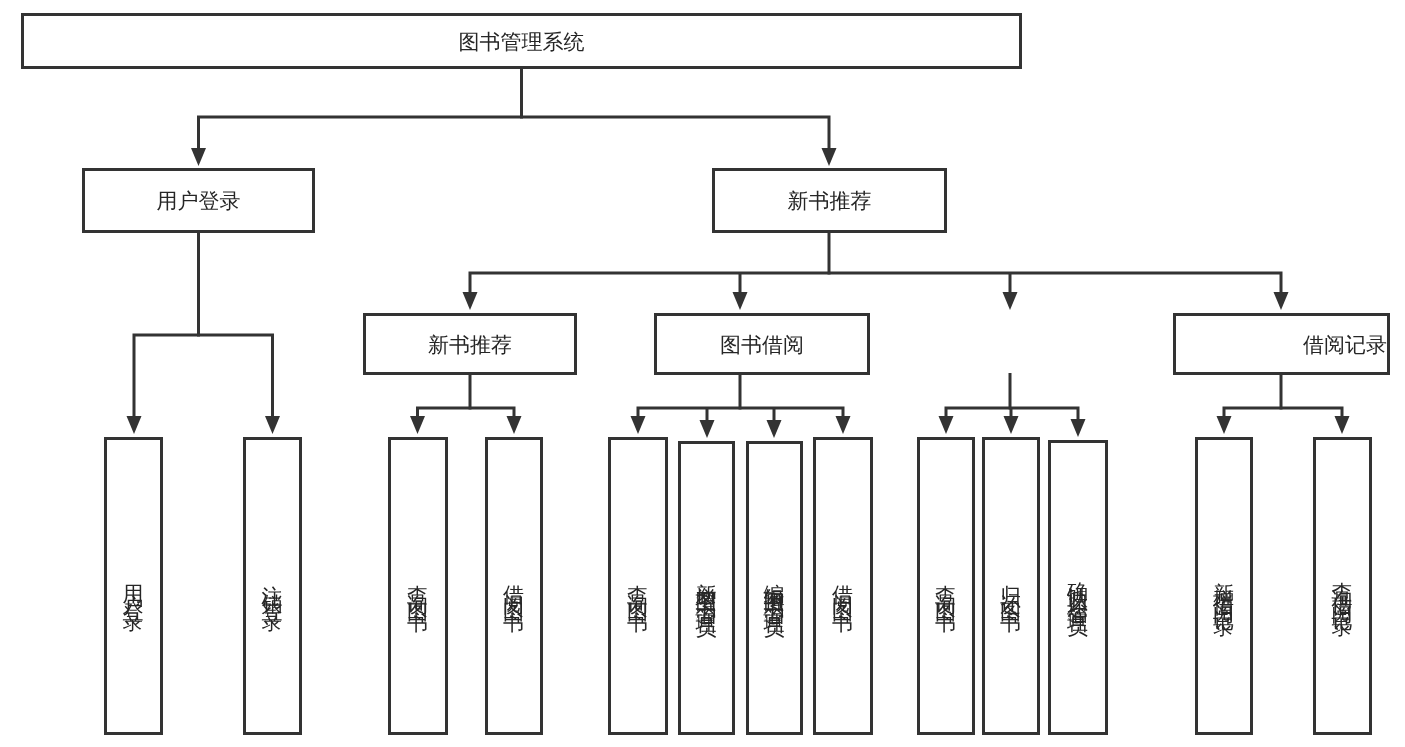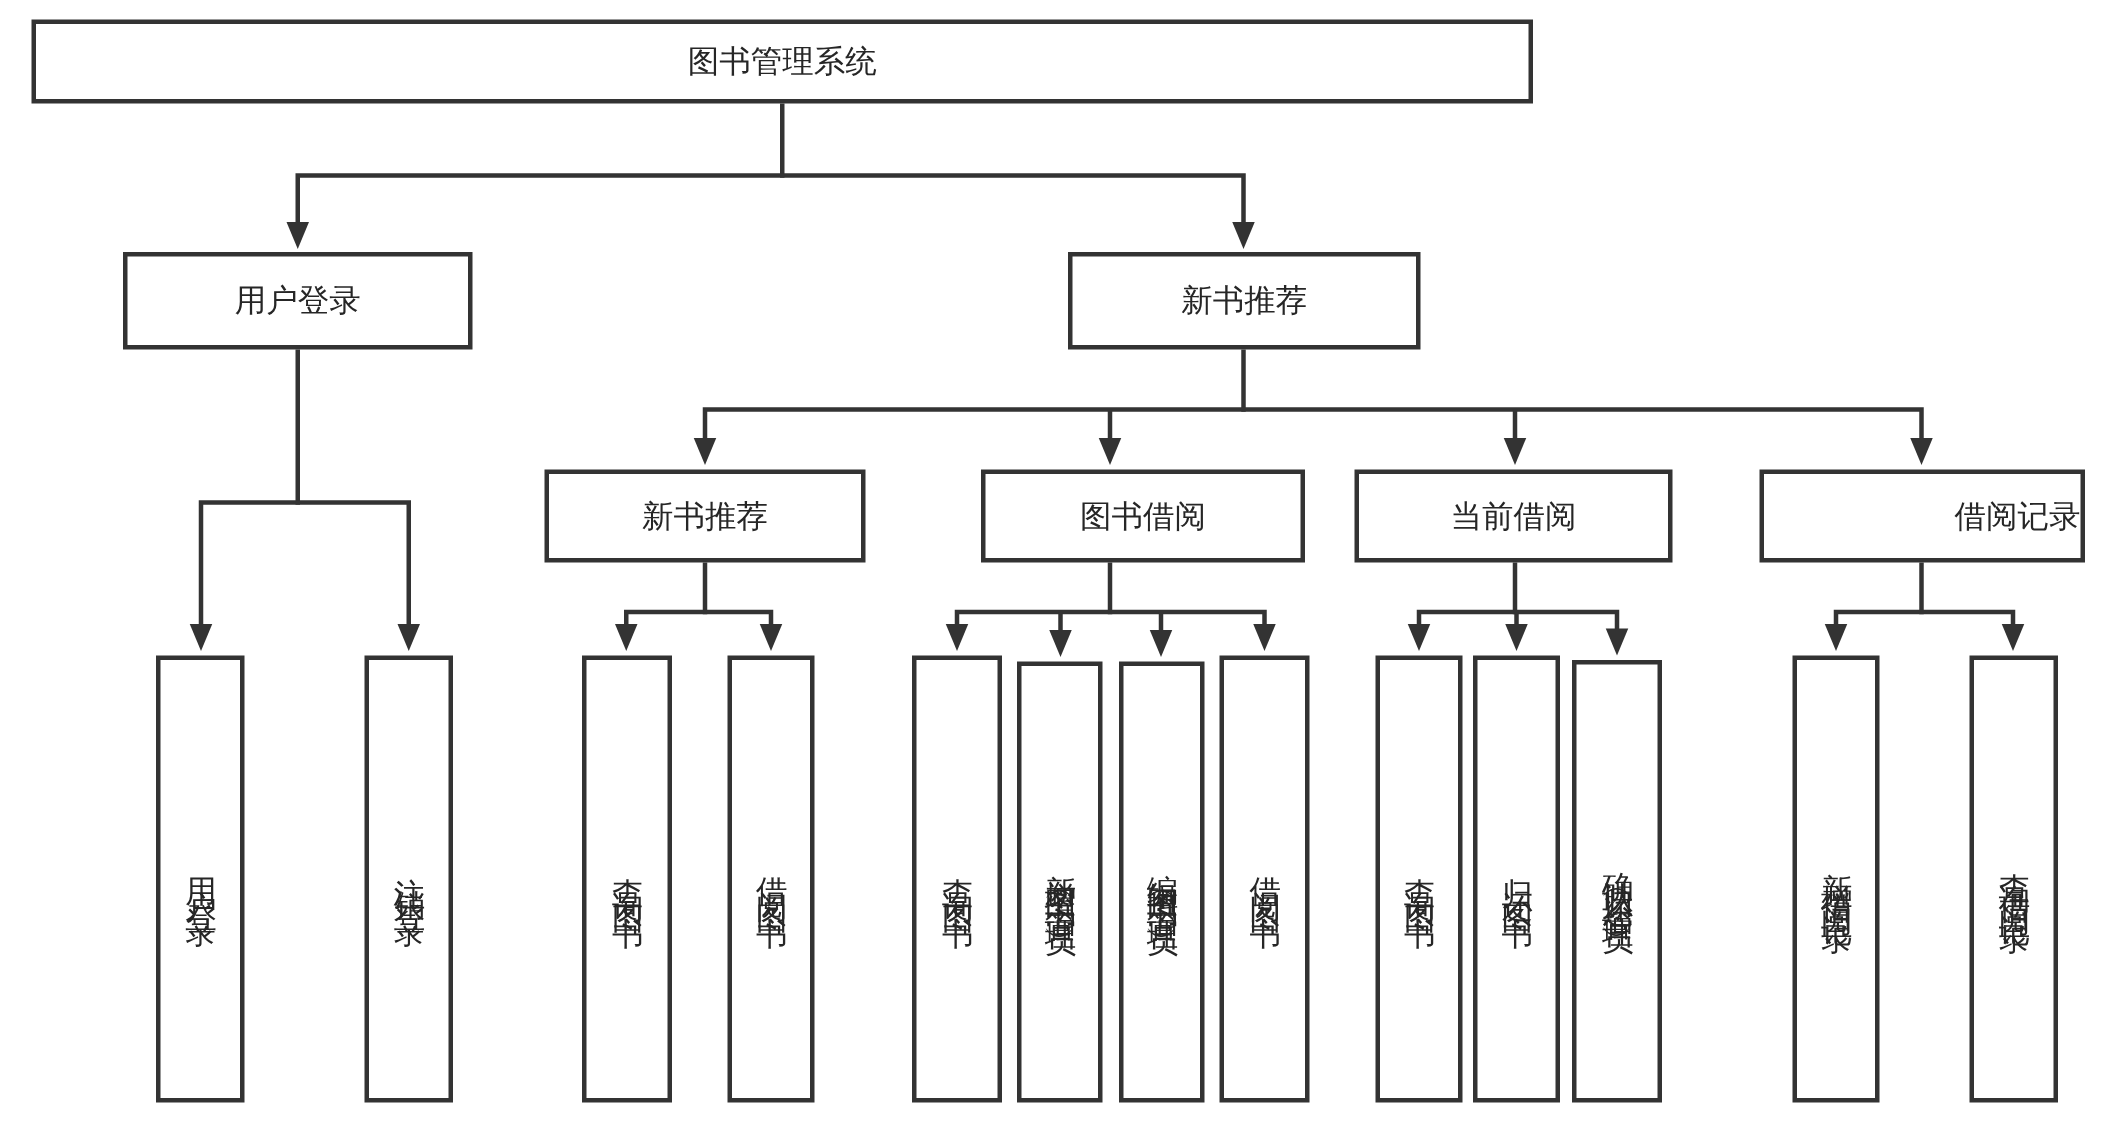--- a/index.html
+++ b/index.html
@@ -121,23 +121,20 @@
   <div class="node" style="left:712px; top:168px; width:235px; height:65px;">
     <span>新书推荐</span>
   </div>
 
   <div class="node" style="left:363px; top:313px; width:214px; height:62px;">
     <span>新书推荐</span>
   </div>
   <div class="node" style="left:632px; top:313px; width:216px; height:62px;margin-left:22px;">
     <span>图书借阅</span>
   </div>
-  <div class="node" style="left:903px; top:313px; width:212px; height:62px;">
-    <span>当前借阅</span>
-  </div>
   <div class="node" style="left:1173px; top:313px; width:217px; height:62px;justify-content:flex-end;">
     <span>借阅记录</span>
   </div>
 
   <div class="node leaf" style="left:104px; top:437px; width:59px; height:298px;">
     <span>用户登录</span>
   </div>
   <div class="node leaf" style="left:243px; top:437px; width:59px; height:298px;">
     <span>注销登录</span>
   </div>

